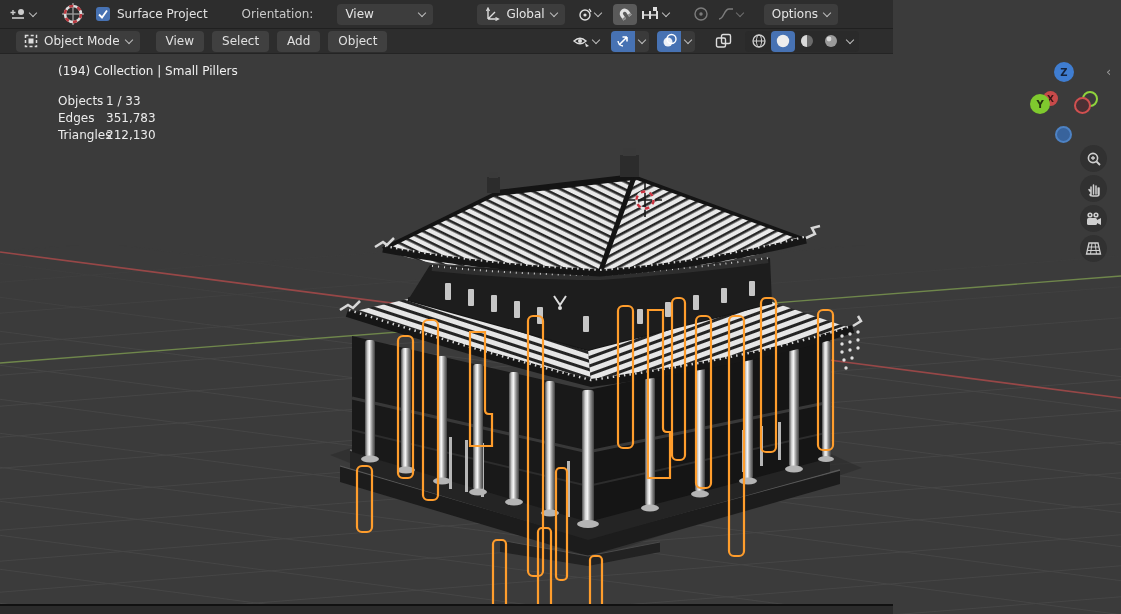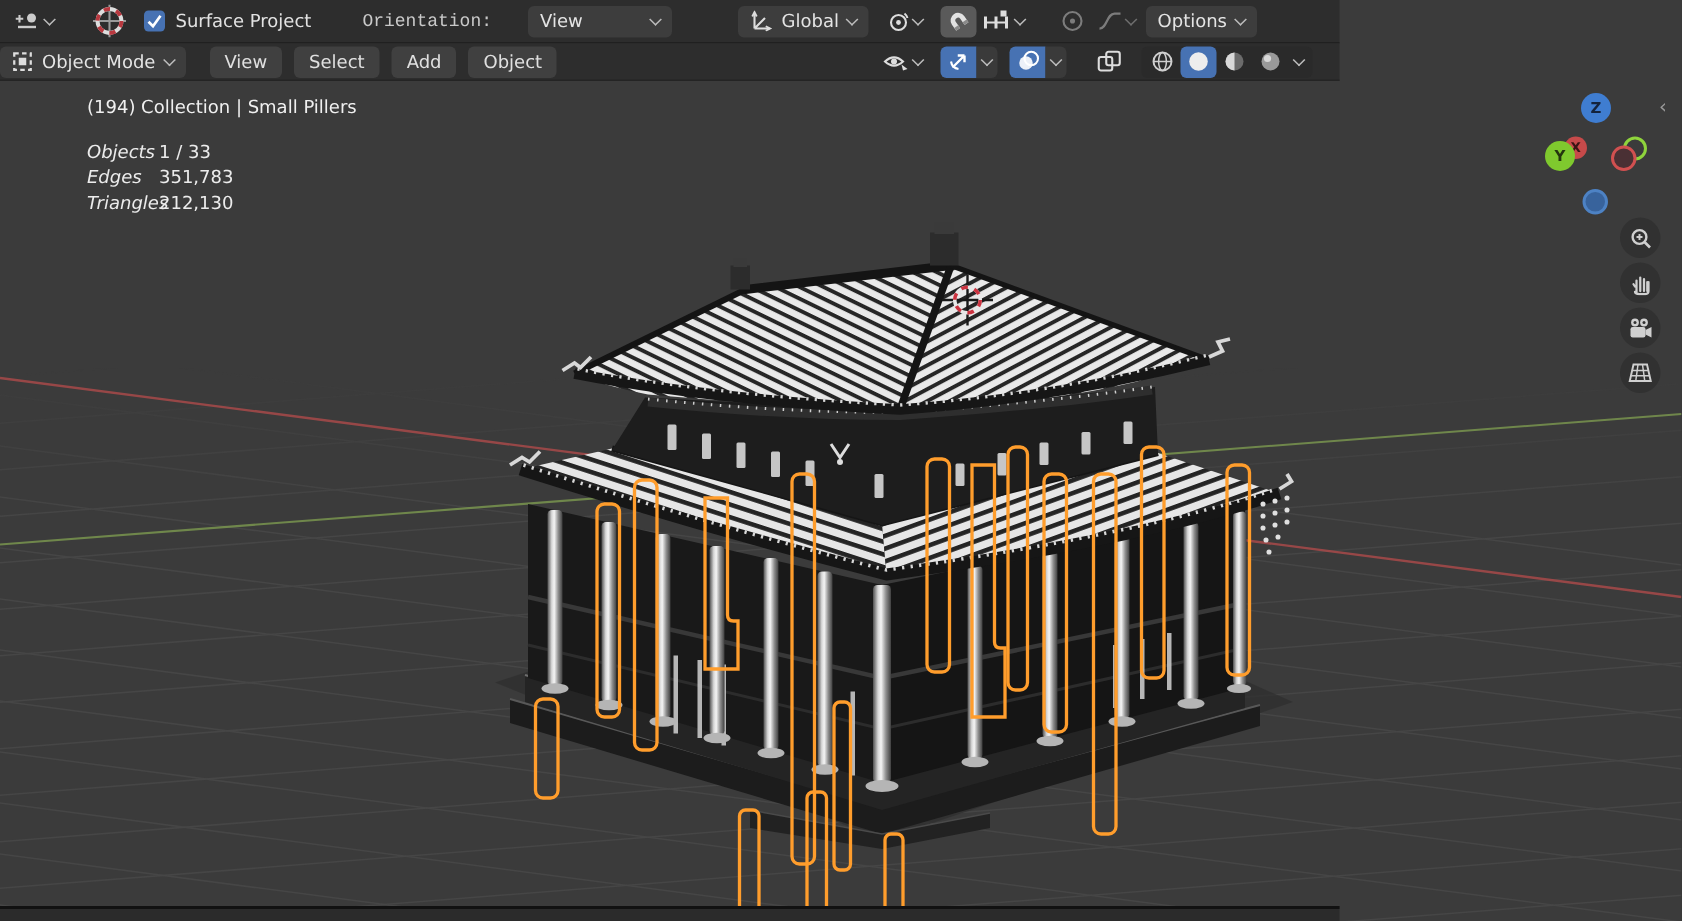--- a/index.html
+++ b/index.html
@@ -1,46 +1,46 @@
 <!DOCTYPE html>
 <html><head>
 <meta charset="utf-8">
 <style>
   * { margin:0; padding:0; box-sizing:border-box; }
   html,body { width:1121px; height:614px; overflow:hidden; background:#3b3b3b;
     font-family:"DejaVu Sans","Liberation Sans",sans-serif; font-size:12px; color:#e2e2e2; }
   .bar { position:absolute; left:0; width:893px; display:flex; align-items:center; background:#2d2d2d; }
   #topbar { top:0; height:29px; border-bottom:1px solid #202020; z-index:30; padding:0 6px; }
-  #vpheader { top:29px; height:25px; border-bottom:1px solid #242424; z-index:30; padding:0 0; }
+  #vpheader { top:29px; height:25px; border-bottom:1px solid #242424; z-index:30; padding:0 16px; }
   #statusbar { bottom:0; height:10px; background:#2b2b2b; border-top:2px solid #111; z-index:30; }
   .dd { background:#3d3d3d; border-radius:4px; height:21px; display:inline-flex; align-items:center;
         padding:0 8px; gap:6px; color:#e4e4e4; cursor:default; }
   .mbtn { background:#404040; border-radius:4px; height:21px; display:inline-flex; align-items:center;
         padding:0 10px; color:#e0e0e0; }
   .chev { display:inline-block; width:6px; height:6px; border-right:1.6px solid #bdbdbd;
         border-bottom:1.6px solid #bdbdbd; transform:rotate(45deg); margin-top:-3px; flex:none; }
   .iconbtn { display:inline-flex; align-items:center; justify-content:center; height:21px;
         padding:0 4px; border-radius:4px; gap:2px; }
   .pressed { background:#5a5a5a; }
   .blue { background:#4772b3; }
   .dim { opacity:.45; }
-  .lbl { color:#c9c9c9;font-family:Liberation Mono, monospace; }
+  .lbl { color:#c9c9c9; }
   .sp8 { width:8px; } .sp16 { width:16px; } .grow { flex:1; }
   
   .tool { position:absolute; left:4px; width:31px; height:30px; background:#2e2e2e; border-radius:5px;
         display:flex; align-items:center; justify-content:center; }
   .tool.active { background:#4772b3; }
   .subtri { position:absolute; right:2px; bottom:2px; width:0; height:0;
         border-left:4px solid transparent; border-bottom:4px solid #cfcfcf; }
   
   #stats { position:absolute; left:58px; top:62px; z-index:20; line-height:17px; }
   #fps { color:#e23c3c; }
   #collection { color:#f0f0f0; margin-top:1px; }
   .srow { display:flex; }
-  .srow .k { width:48px; color:#ececec;font-style:italic; }
+  .srow .k { width:48px; color:#ececec; }
   .srow .v { color:#ececec; }
   #stat-table { margin-top:13px; }
   
   .navball { position:absolute; border-radius:50%; display:flex; align-items:center; justify-content:center;
         font-size:10px; font-weight:bold; color:#1c2636; z-index:22; }
   .navbtn { position:absolute; width:27px; height:27px; border-radius:50%; background:#313131;
         display:flex; align-items:center; justify-content:center; z-index:22; }
   #vp { position:absolute; left:0; top:0; z-index:1; }
 </style>
 </head>

